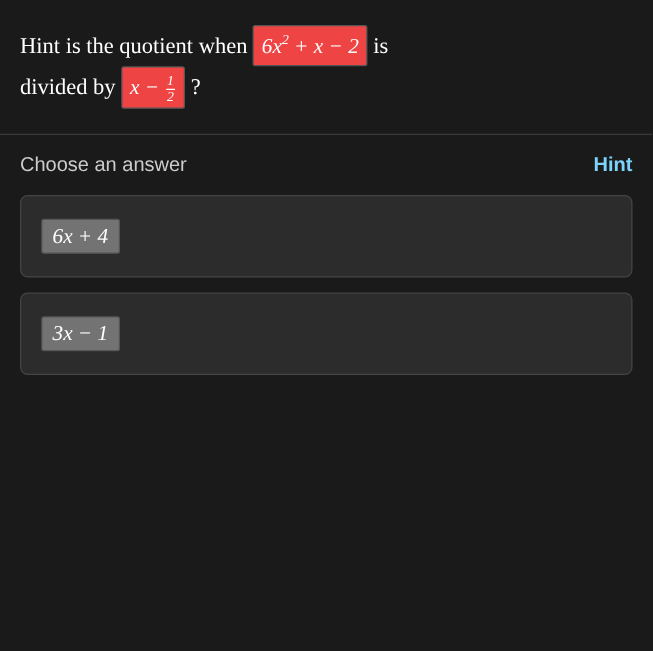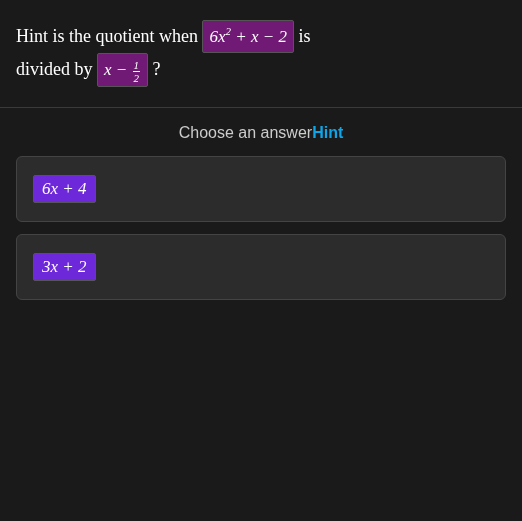--- a/index.html
+++ b/index.html
@@ -23,49 +23,49 @@
       line-height: 1.6;
       color: #ffffff;
       border-bottom: 1px solid #3a3a3a;
     }
 
     .question-text {
       display: inline;
     }
 
     .math-highlight {
-      background-color: #701a75;
+      background-color: #ef4444;
       border: 1px solid #555;
       padding: 2px 6px;
       border-radius: 2px;
       font-style: italic;
       display: inline-block;
       color: #ffffff;
       font-size: 17px;
     }
 
     .answer-section {
       padding: 16px 16px 0 16px;
     }
 
     .answer-header {
       display: flex;
-      justify-content: center;
+      justify-content: space-between;
       align-items: center;
       margin-bottom: 14px;
     }
 
     .choose-label {
       font-size: 16px;
       color: #cccccc;
       font-family: Arial, sans-serif;
     }
 
     .hint-btn {
-      color: #0ea5e9;
+      color: #7dd3fc;
       font-size: 16px;
       font-family: Arial, sans-serif;
       font-weight: bold;
       cursor: pointer;
       background: none;
       border: none;
       padding: 0;
     }
 
     .answer-option {
@@ -73,21 +73,21 @@
       border: 1px solid #444;
       border-radius: 6px;
       padding: 18px 16px;
       margin-bottom: 12px;
       cursor: pointer;
       display: flex;
       align-items: center;
     }
 
     .math-box {
-      background-color: #6d28d9;
+      background-color: #737373;
       border: 1px solid #555;
       padding: 3px 8px;
       border-radius: 2px;
       font-style: italic;
       font-size: 17px;
       display: inline-block;
       color: #ffffff;
     }
 
     sup {
@@ -136,18 +136,18 @@
 <div class="answer-section">
   <div class="answer-header">
     <span class="choose-label">Choose an answer</span>
     <button class="hint-btn">Hint</button>
   </div>
 
   <div class="answer-option">
     <span class="math-box">6<i>x</i> + 4</span>
   </div>
 
+  <div class="answer-option">
+    <span class="math-box">3<i>x</i> − 1</span>
+  </div>
 
 
-  <div class="answer-option">
-    <span class="math-box">3<i>x</i> + 2</span>
-  </div>
 </div>
 
 </body></html>

